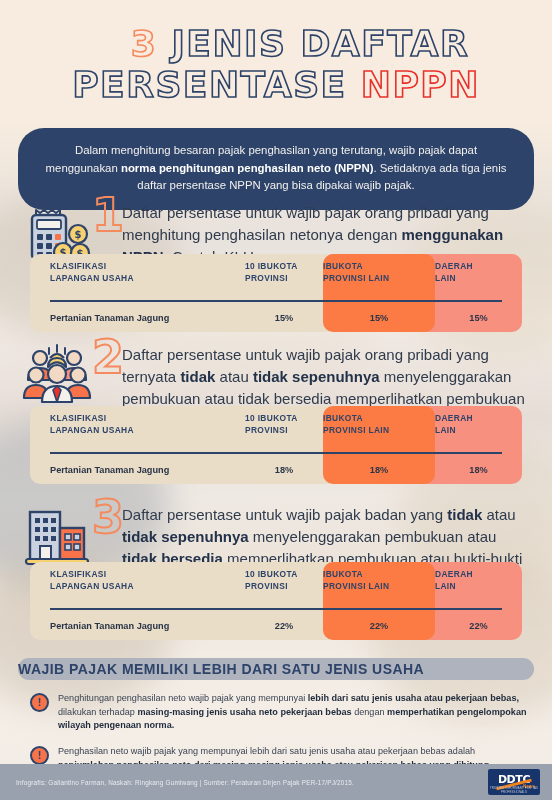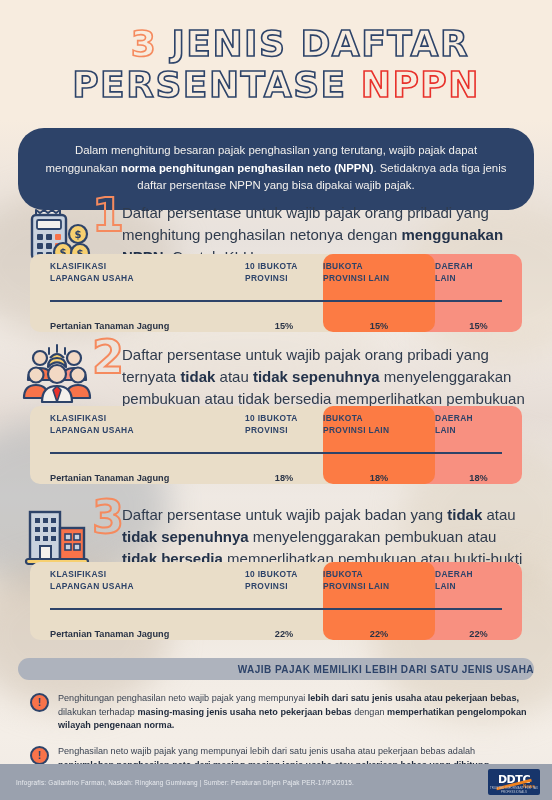--- a/index.html
+++ b/index.html
@@ -103,35 +103,35 @@
   }
   .h-klas { width:215px; text-align:left; padding-left:20px; }
   .h-ten  { width:78px; }
   .h-ibu  { width:112px; }
   .h-dae  { width:87px; }
   .divider {
     position:absolute; left:20px; top:46px; width:452px; height:2px;
     background:#2d4369;
   }
   .val-row {
-    position:absolute; left:0; top:58px; width:492px; height:28px;
+    position:absolute; left:0; top:50px; width:492px; height:28px;
     display:flex; align-items:center;
   }
   .val-cell { color:#2a3447; font-size:9.2px; font-weight:bold; text-align:center; }
   .v-klas { width:215px; text-align:left; padding-left:20px; }
   .v-ten  { width:78px; }
   .v-ibu  { width:112px; }
   .v-dae  { width:87px; }
 
   
   .banner {
     position:absolute; left:18px; top:658px; width:516px; height:22px;
     background:#aeb3bd; border-radius:11px;
-    display:flex; align-items:center; justify-content:flex-end;
-    color:#2d4369; font-size:10px; font-weight:bold; letter-spacing:.45px;
+    display:flex; align-items:center; justify-content:flex-start;
+    color:#2d4369; font-size:14px; font-weight:bold; letter-spacing:.45px;
   }
   .note { position:absolute; left:30px; width:500px; display:flex; gap:9px; }
   .n1 { top:692px; }
   .n2 { top:745px; }
   .note-txt { font-size:9.1px; line-height:1.5; color:#3a4352; width:470px; }
   .note-txt b { font-weight:bold; color:#1f2a3c; }
   .excl {
     flex:0 0 auto; width:19px; height:19px; border-radius:50%;
     background:#f8734a; border:2px solid #2d4369;
     display:flex; align-items:center; justify-content:center;

